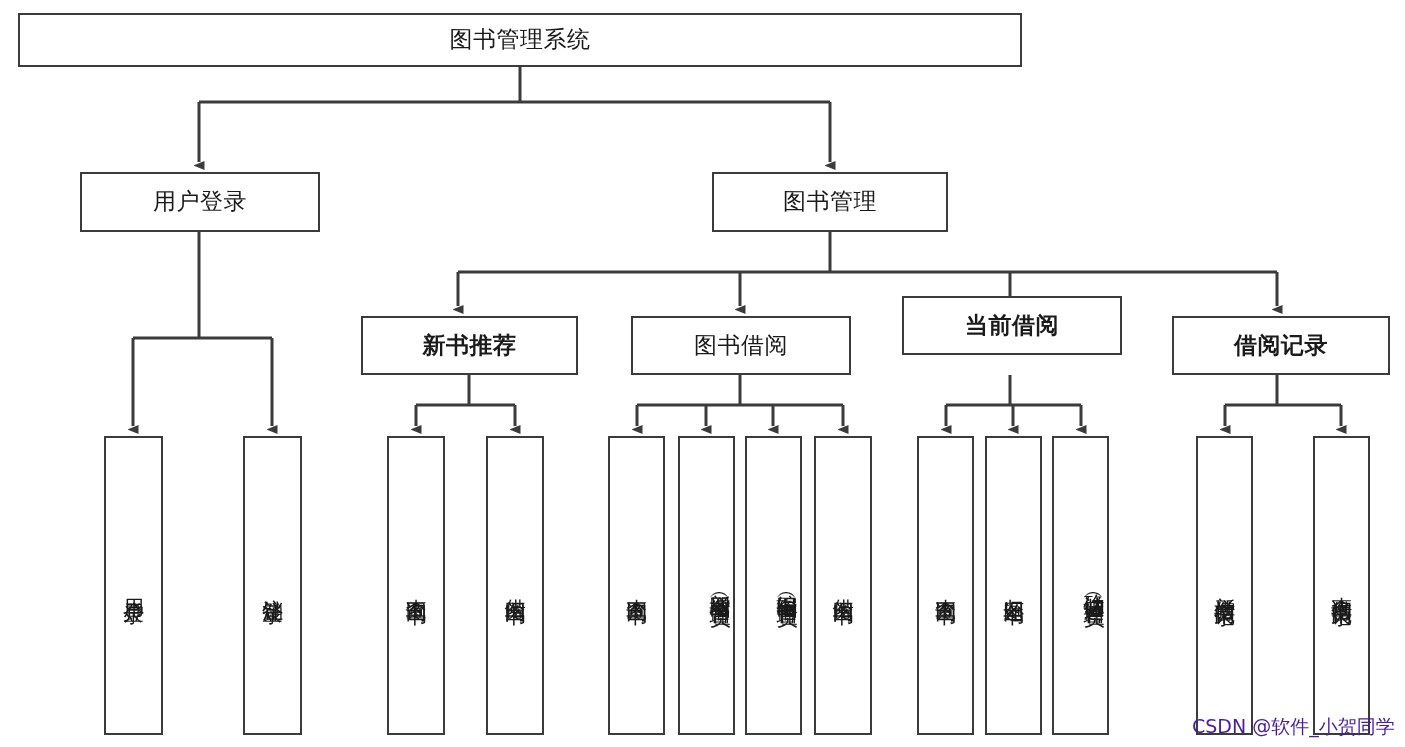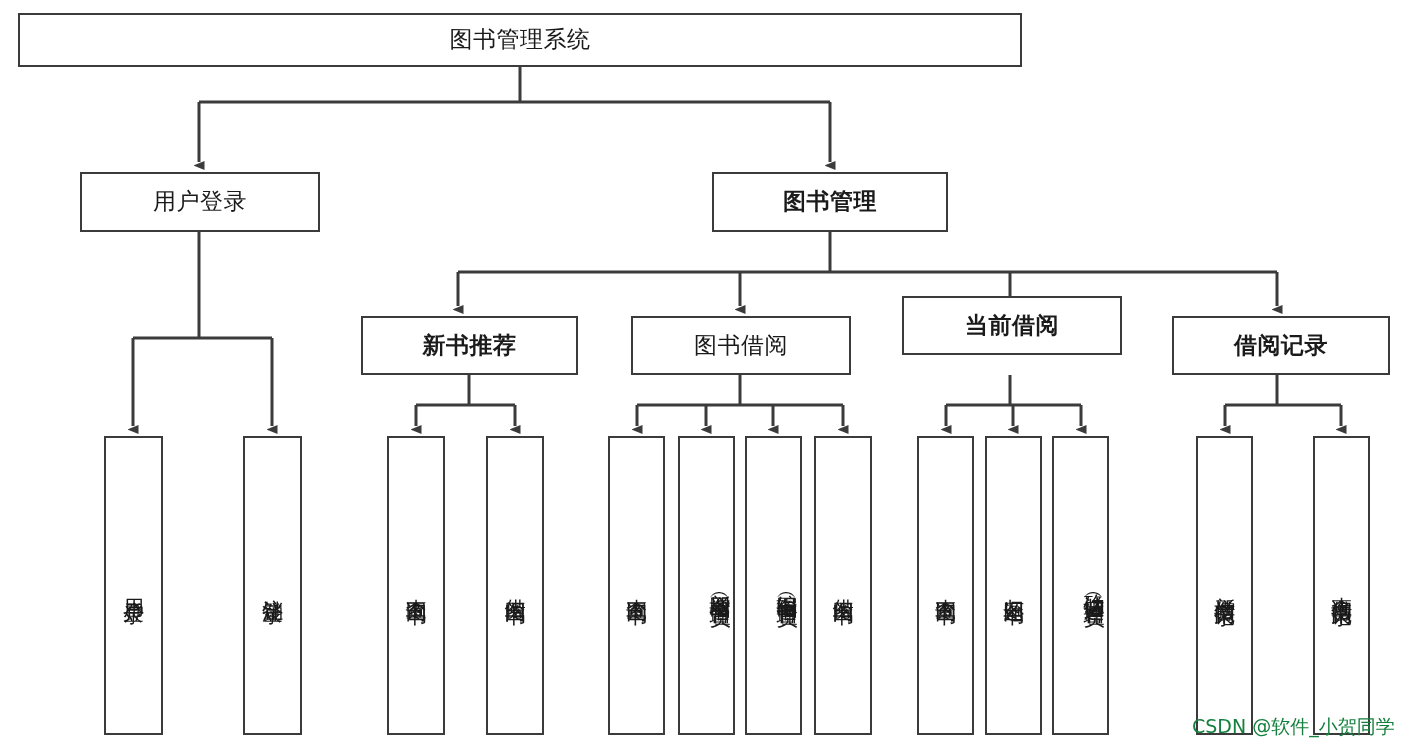--- a/index.html
+++ b/index.html
@@ -51,21 +51,21 @@
   svg.links {
     position: absolute;
     left: 0;
     top: 0;
     width: 1405px;
     height: 747px;
     pointer-events: none;
   }
   .watermark {
     position: absolute;
-    color: #15803d;
+    color: #4c1d95;
     font-size: 19px;
     white-space: nowrap;
     font-family: "DejaVu Sans", "Liberation Sans", sans-serif;
   }
 </style>
 </head>
 <body>
 
 <div id="canvas">
 
@@ -119,21 +119,21 @@
     </g>
   </svg>
 
   <div class="node horiz" style="left: 18px; top: 13px; width: 1004px; height: 54px;">
     <span class="label">图书管理系统</span>
   </div>
 
   <div class="node horiz" style="left: 80px; top: 172px; width: 240px; height: 60px;">
     <span class="label">用户登录</span>
   </div>
-  <div class="node horiz" style="left: 712px; top: 172px; width: 236px; height: 60px; font-weight: bold;">
+  <div class="node horiz" style="left: 712px; top: 172px; width: 236px; height: 60px;">
     <span class="label">图书管理</span>
   </div>
 
   <div class="node horiz" style="left: 361px; top: 316px; width: 217px; height: 59px; font-weight: bold;">
     <span class="label">新书推荐</span>
   </div>
   <div class="node horiz" style="left: 631px; top: 316px; width: 220px; height: 59px;">
     <span class="label">图书借阅</span>
   </div>
   <div class="node horiz" style="left: 902px; top: 296px; width: 220px; height: 59px; font-weight: bold;">

